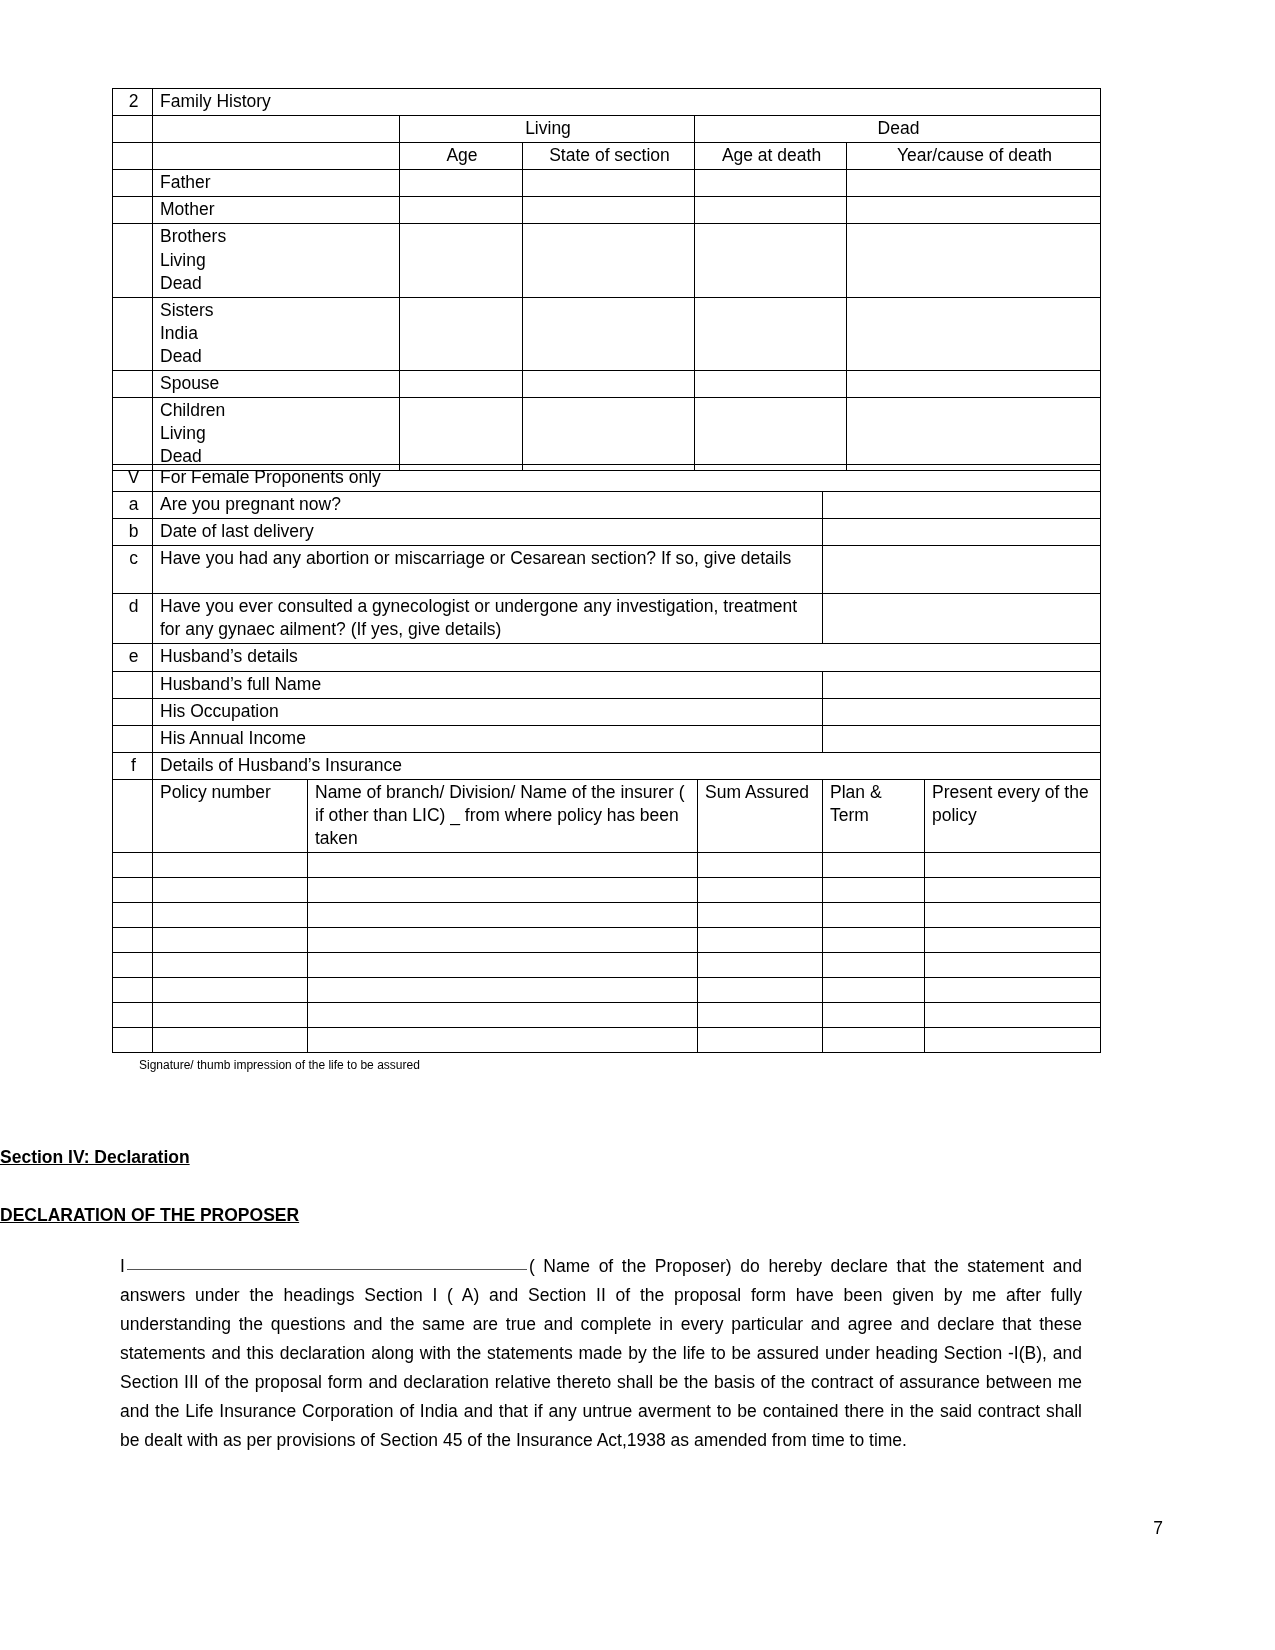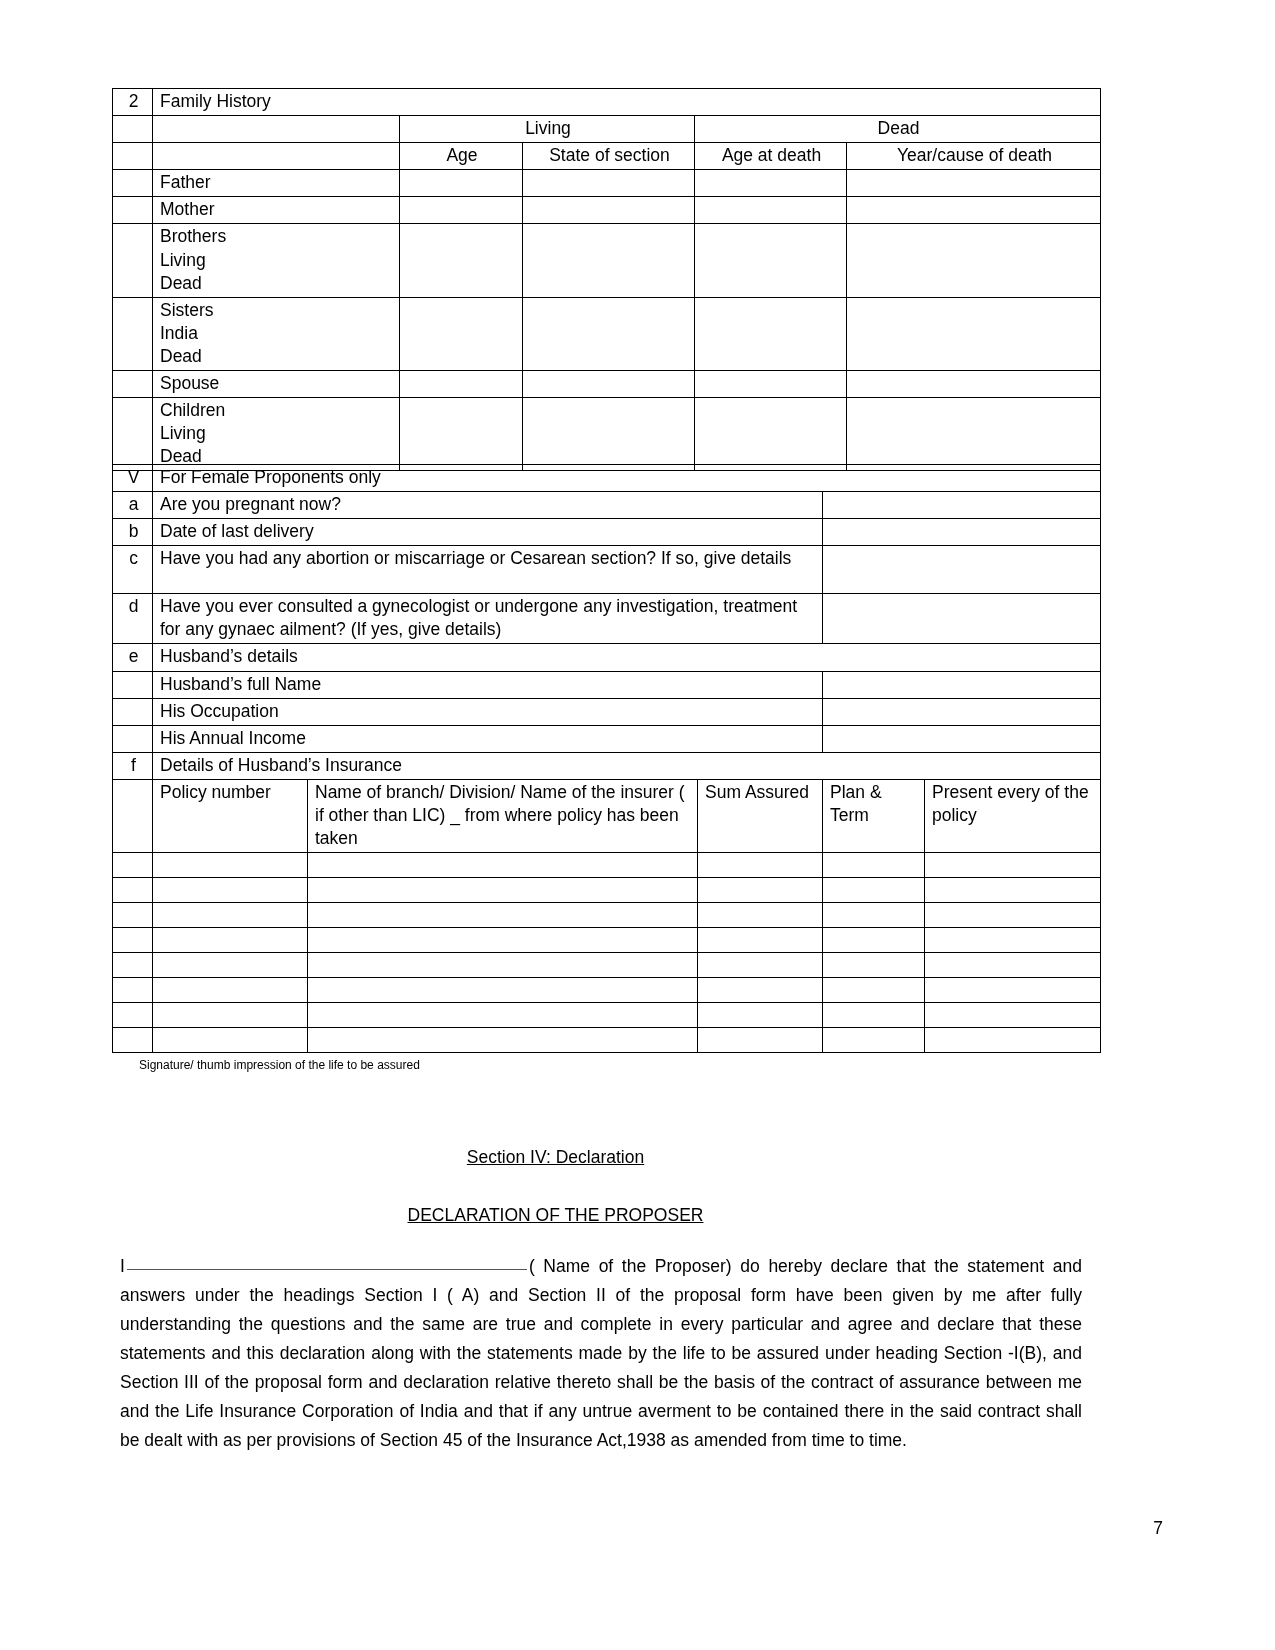--- a/index.html
+++ b/index.html
@@ -72,23 +72,23 @@
     position: absolute;
     left: 120px;
     top: 1058px;
     font-size: 12px;
     margin-left: 19px;
   }
   .section-heading {
     position: absolute;
     left: 0;
     width: 1111px;
-    text-align: center;
+    text-align: left;
     font-size: 17.5px;
-    font-weight: normal;
+    font-weight: bold;
   }
   .section-heading span {
     text-decoration: underline;
   }
   #section-iv-heading { top: 1147px; }
   #declaration-heading { top: 1205px; }
 
   #declaration-paragraph {
     position: absolute;
     left: 120px;

